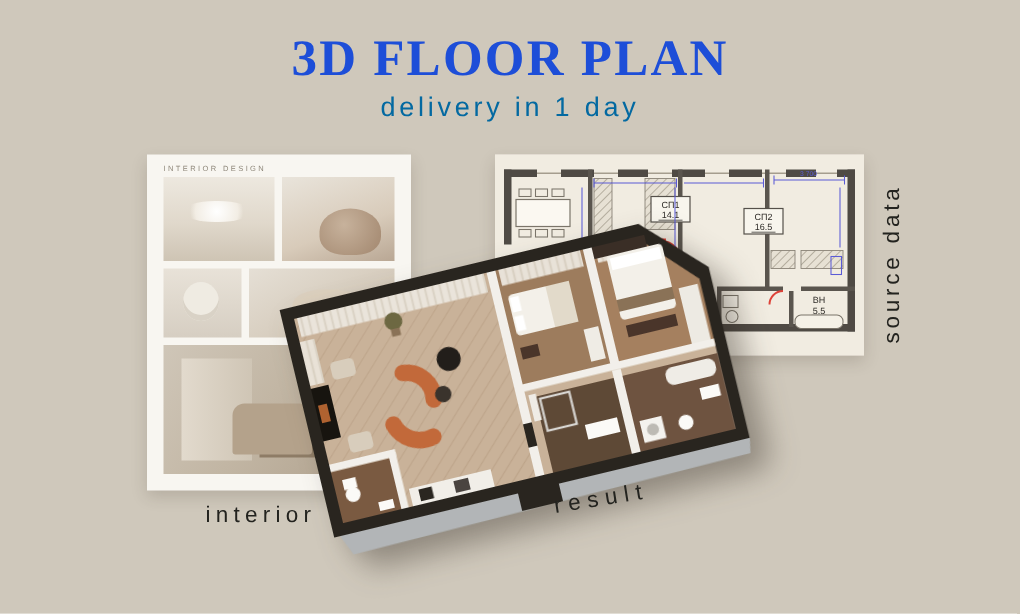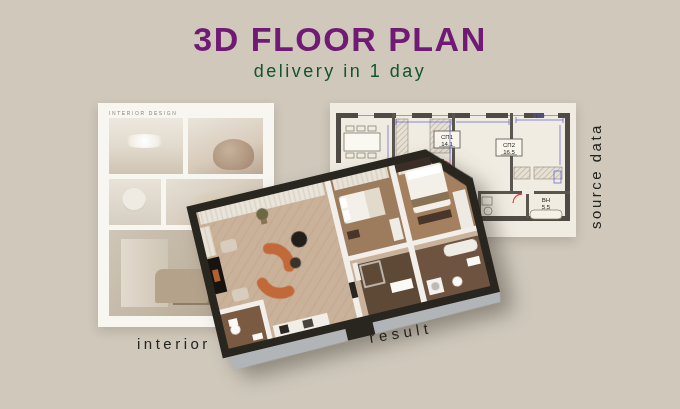--- a/index.html
+++ b/index.html
@@ -4,25 +4,25 @@
 <style>
   html,body{margin:0;padding:0;}
   .stage{
     position:relative;width:680px;height:409px;overflow:hidden;
     background:#CFC8BB;
     font-family:"Liberation Sans",sans-serif;
   }
   
   .header{position:absolute;left:0;top:22px;width:680px;text-align:center;z-index:6;}
   .title{
-    font-family:Liberation Sans, sans-serif;
-    font-weight:800;font-size:34px;letter-spacing:1.5px;color:#701a75;line-height:1.05;
+    font-family:Liberation Serif, serif;
+    font-weight:800;font-size:34px;letter-spacing:1.5px;color:#1d4ed8;line-height:1.05;
   }
   .subtitle{
-    margin-top:3px;font-size:18px;letter-spacing:2.5px;color:#14532d;font-weight:500;
+    margin-top:3px;font-size:18px;letter-spacing:2.5px;color:#0369a1;font-weight:500;
   }
   
   .mb-card{
     position:absolute;left:98px;top:103px;width:176px;height:224px;
     background:#F8F6F1;box-shadow:0 4px 10px rgba(60,50,40,.18);z-index:1;
   }
   .mb-inner{position:absolute;left:11px;top:6px;right:11px;bottom:11px;display:flex;flex-direction:column;}
   .mb-head{font-size:5px;letter-spacing:1.6px;color:#8F887B;text-transform:uppercase;height:9px;line-height:9px;}
   .mb-row{display:flex;gap:5px;margin-bottom:5px;}
   .mb-row:last-child{margin-bottom:0;flex:1;}

